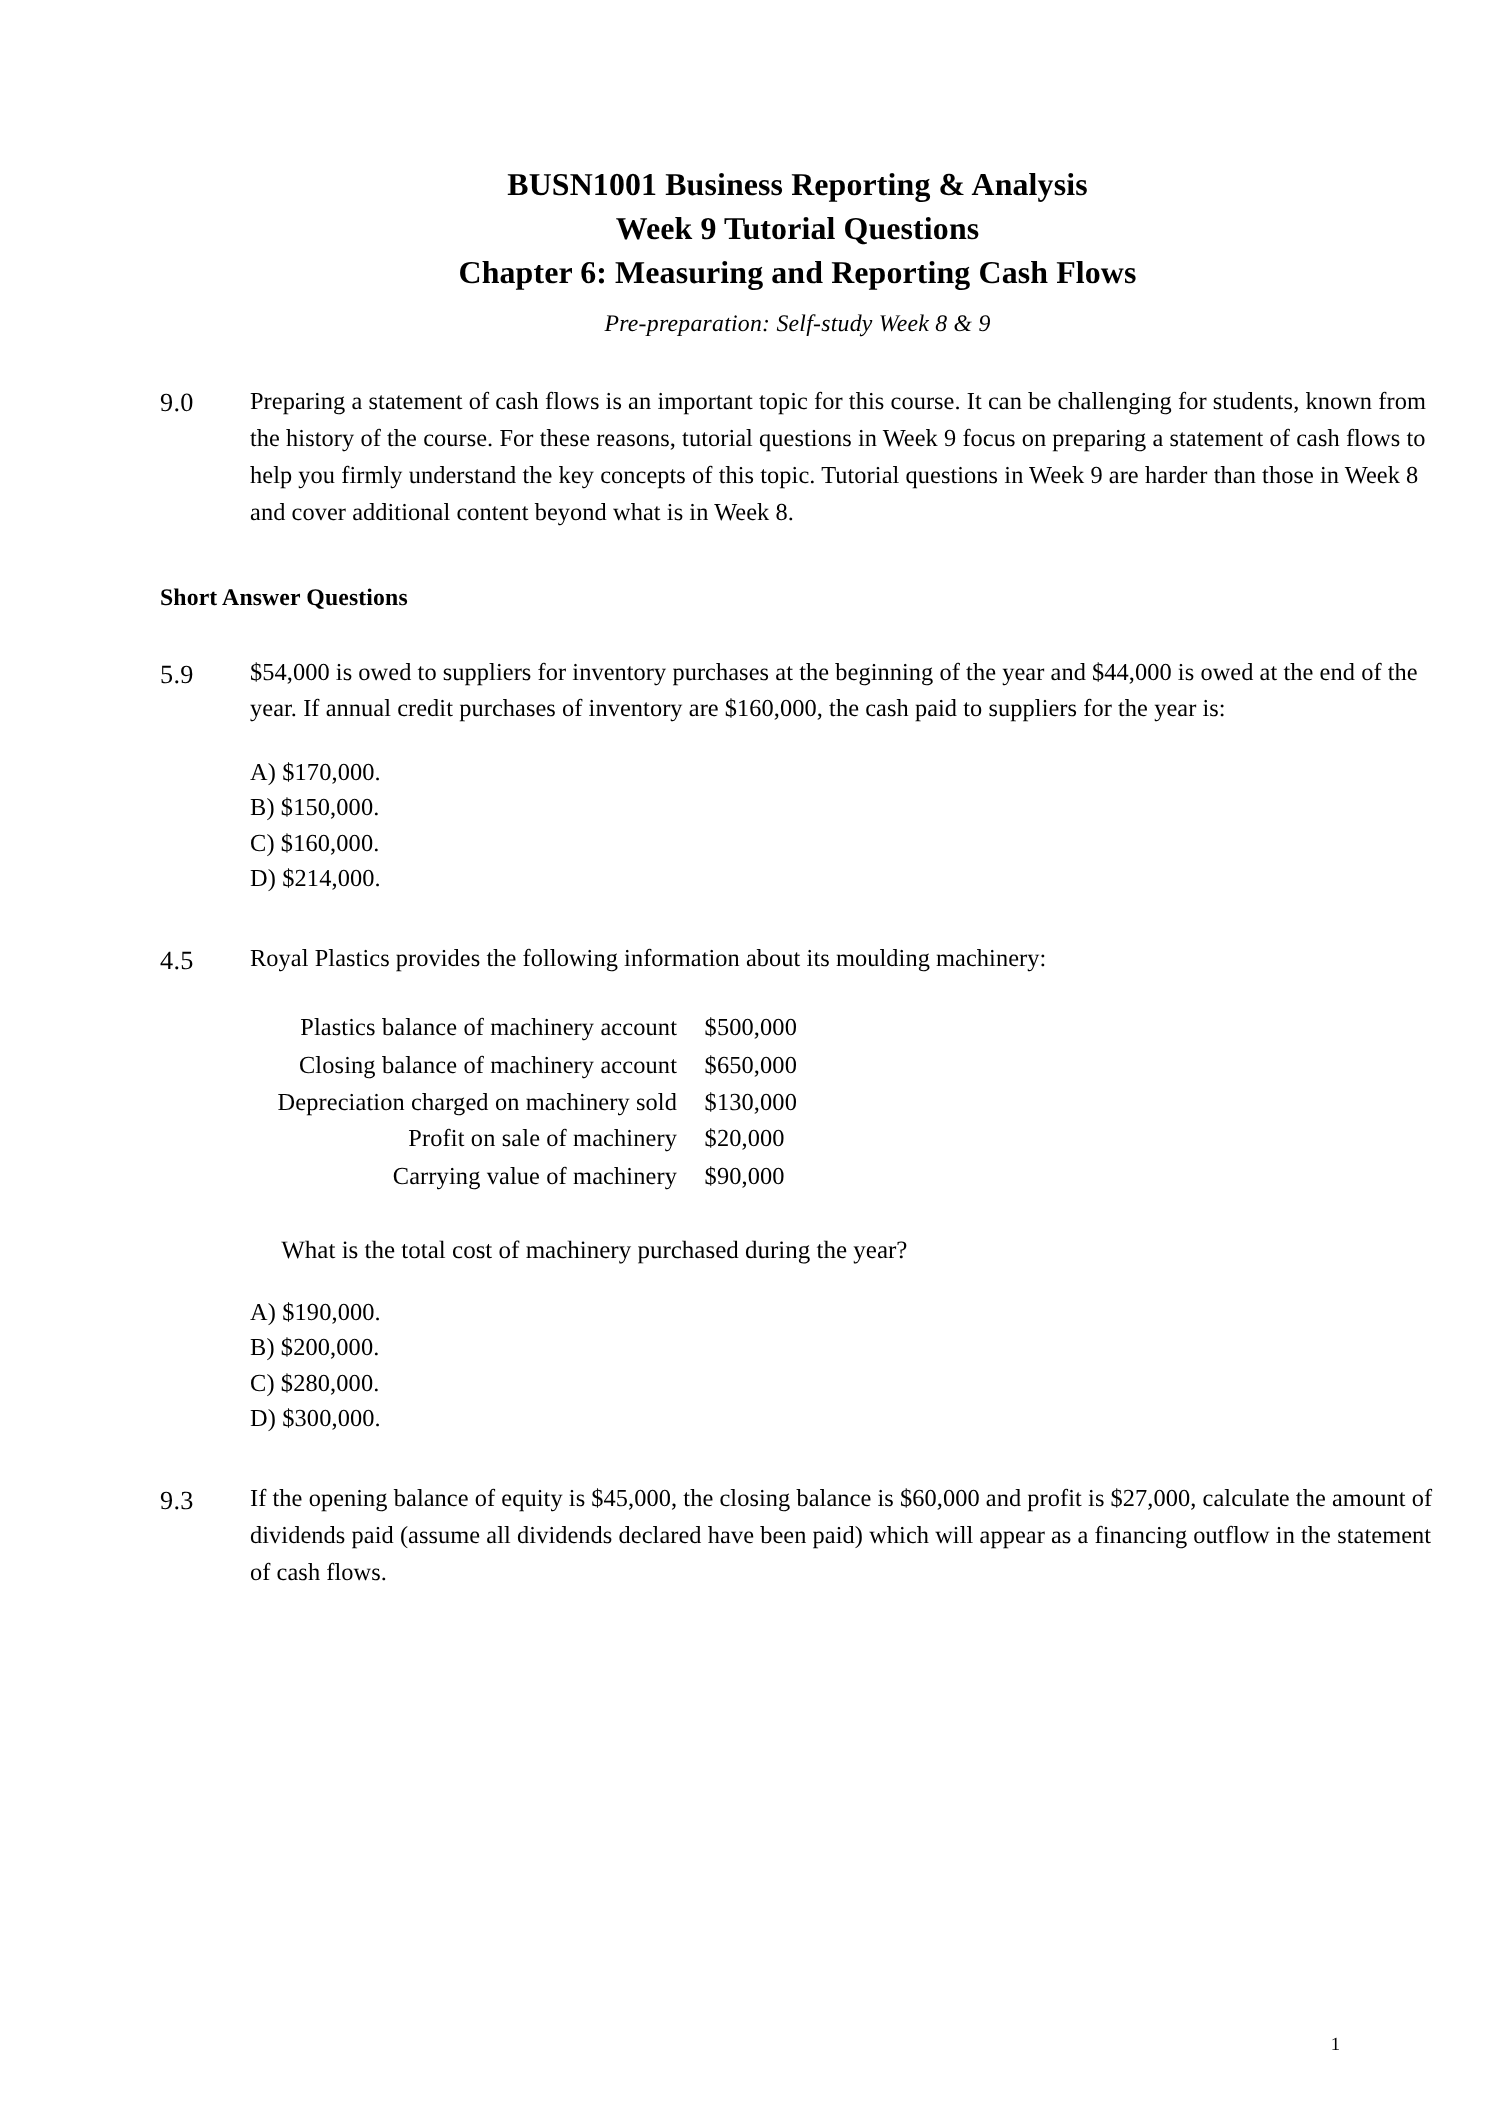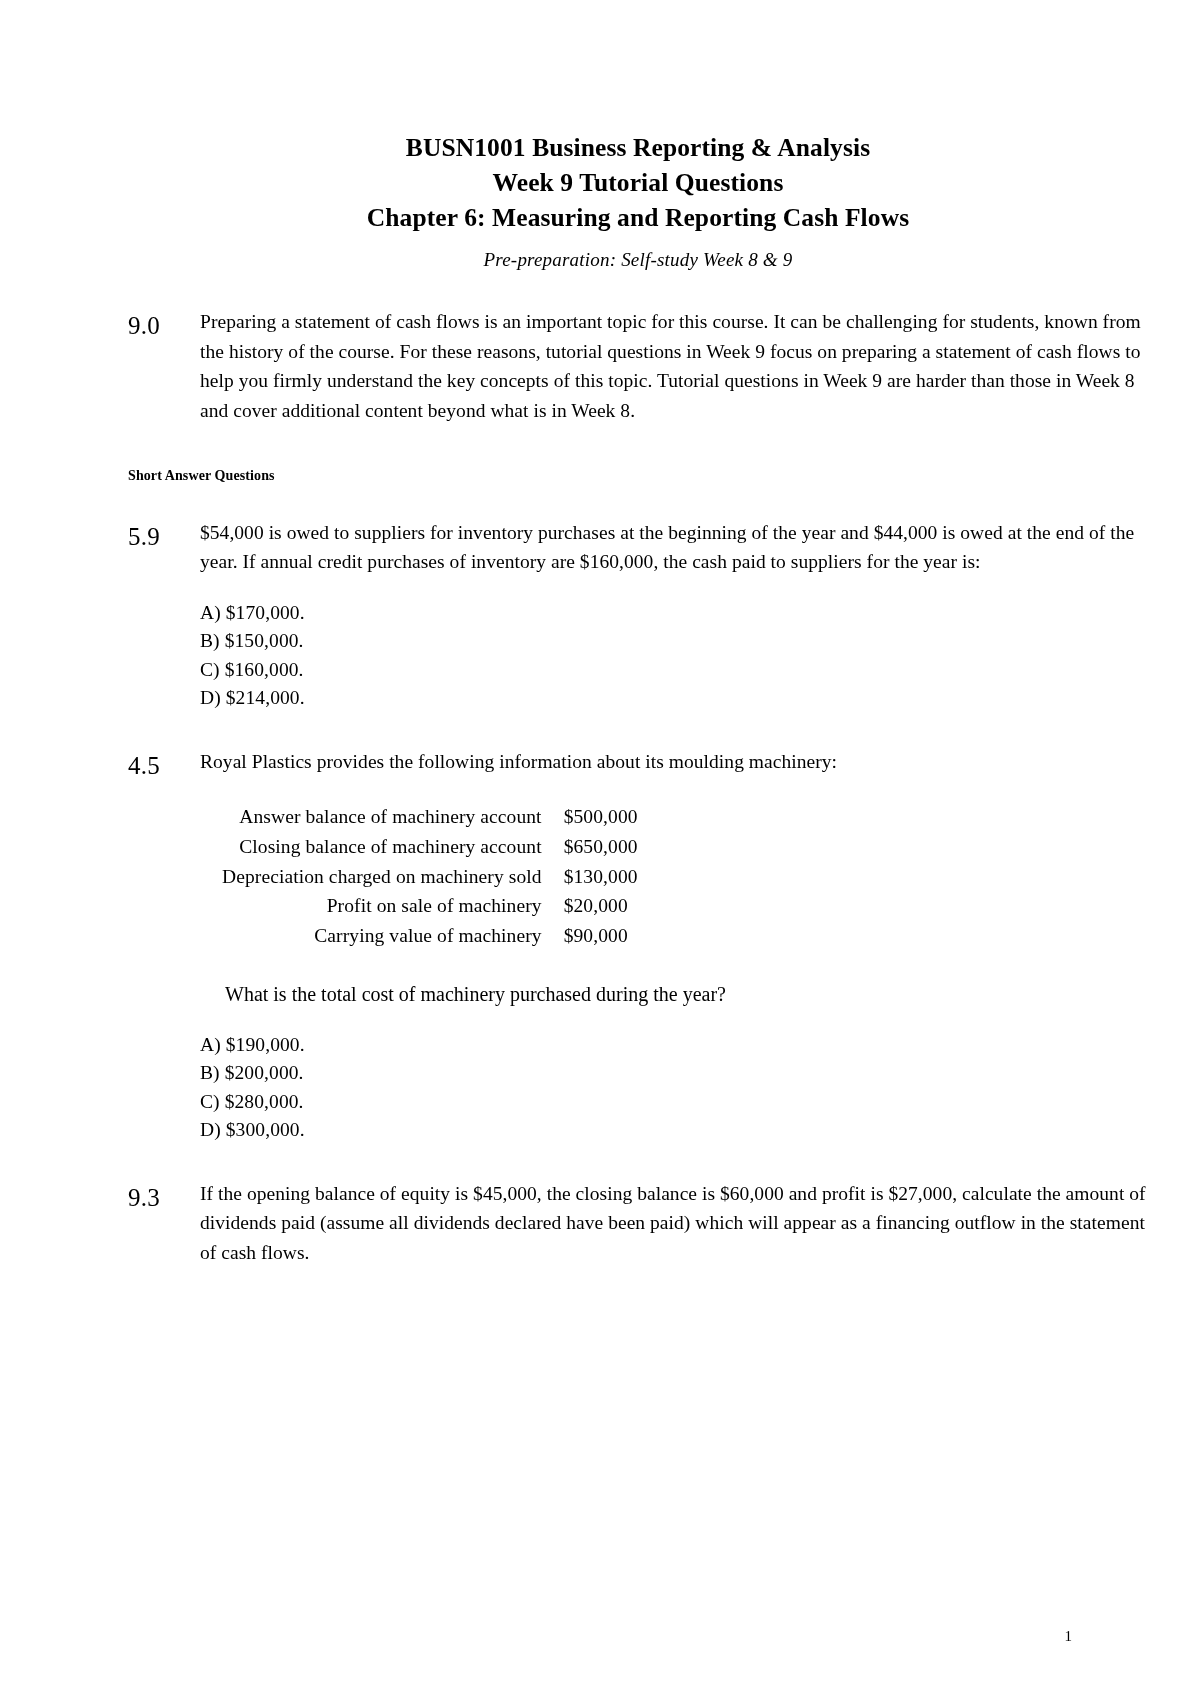--- a/index.html
+++ b/index.html
@@ -43,38 +43,38 @@
 
   
   .qblock {
     display: flex;
     align-items: flex-start;
     margin-top: 34px;
   }
   .qnum {
     width: 72px;
     flex: 0 0 72px;
-    font-size: 25px;
+    font-size: 21px;
     line-height: 1.52;
     letter-spacing: 0.2px;
     font-family: Liberation Serif, serif;
   }
   .qbody {
     flex: 1 1 auto;
     min-width: 0;
   }
   .qtext {
     font-size: 19.5px;
     line-height: 1.52;
     text-align: left;
     letter-spacing: 0.05px;
   }
 
   .section-heading {
-    font-size: 14px;
+    font-size: 19px;
     font-weight: bold;
     margin-top: 42px;
     letter-spacing: 0.1px;
   }
 
   
   .options {
     margin-top: 22px;
     font-size: 19.5px;
     line-height: 1.46;
@@ -158,21 +158,21 @@
   </div>
 
   <div class="qblock">
     <div class="qnum">4.5</div>
     <div class="qbody">
       <div class="qtext">Royal Plastics provides the following information about its moulding machinery:</div>
 
       <table class="data-table">
         <tbody>
           <tr>
-            <td class="label">Answer balance of machinery account</td>
+            <td class="label">Plastics balance of machinery account</td>
             <td class="value">$500,000</td>
           </tr>
           <tr>
             <td class="label">Closing balance of machinery account</td>
             <td class="value">$650,000</td>
           </tr>
           <tr>
             <td class="label">Depreciation charged on machinery sold</td>
             <td class="value">$130,000</td>
           </tr>

